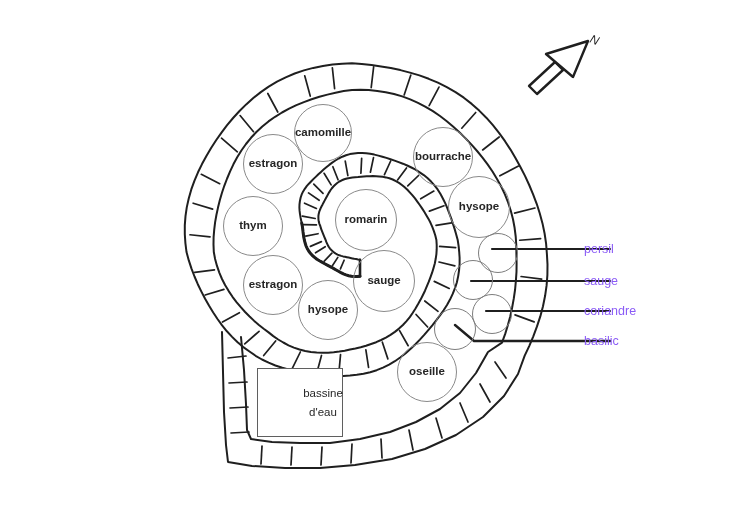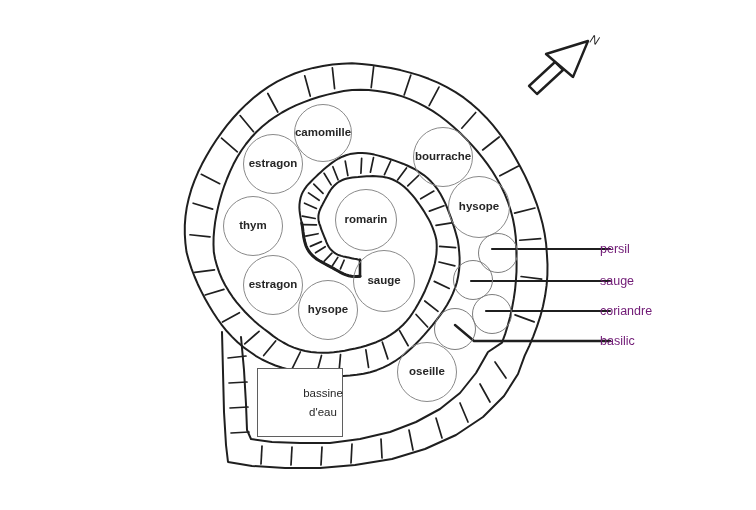--- a/index.html
+++ b/index.html
@@ -17,21 +17,21 @@
   }
   .bed.small{border-color:#7d7d7d;}
   .basin{
     position:absolute;border:1.5px solid #5f5f5f;background:#ffffff;
     display:flex;align-items:center;justify-content:center;text-align:center;
     font-size:11.5px;color:#262626;white-space:pre-line;line-height:1.6;
     box-sizing:border-box;
     padding-left:46px;
   }
   .callout{
-    position:absolute;left:600px;font-size:12.5px;color:#701a75;line-height:16px;
+    position:absolute;left:584px;font-size:12.5px;color:#8b5cf6;line-height:16px;
   }
   .ink{stroke:#1f1f1f;fill:none;stroke-linecap:round;stroke-linejoin:round;}
 </style>
 </head>
 <body>
 
 <div class="stage">
 
   <svg width="756" height="510" viewBox="0 0 756 510">
     <g id="g-wall">

